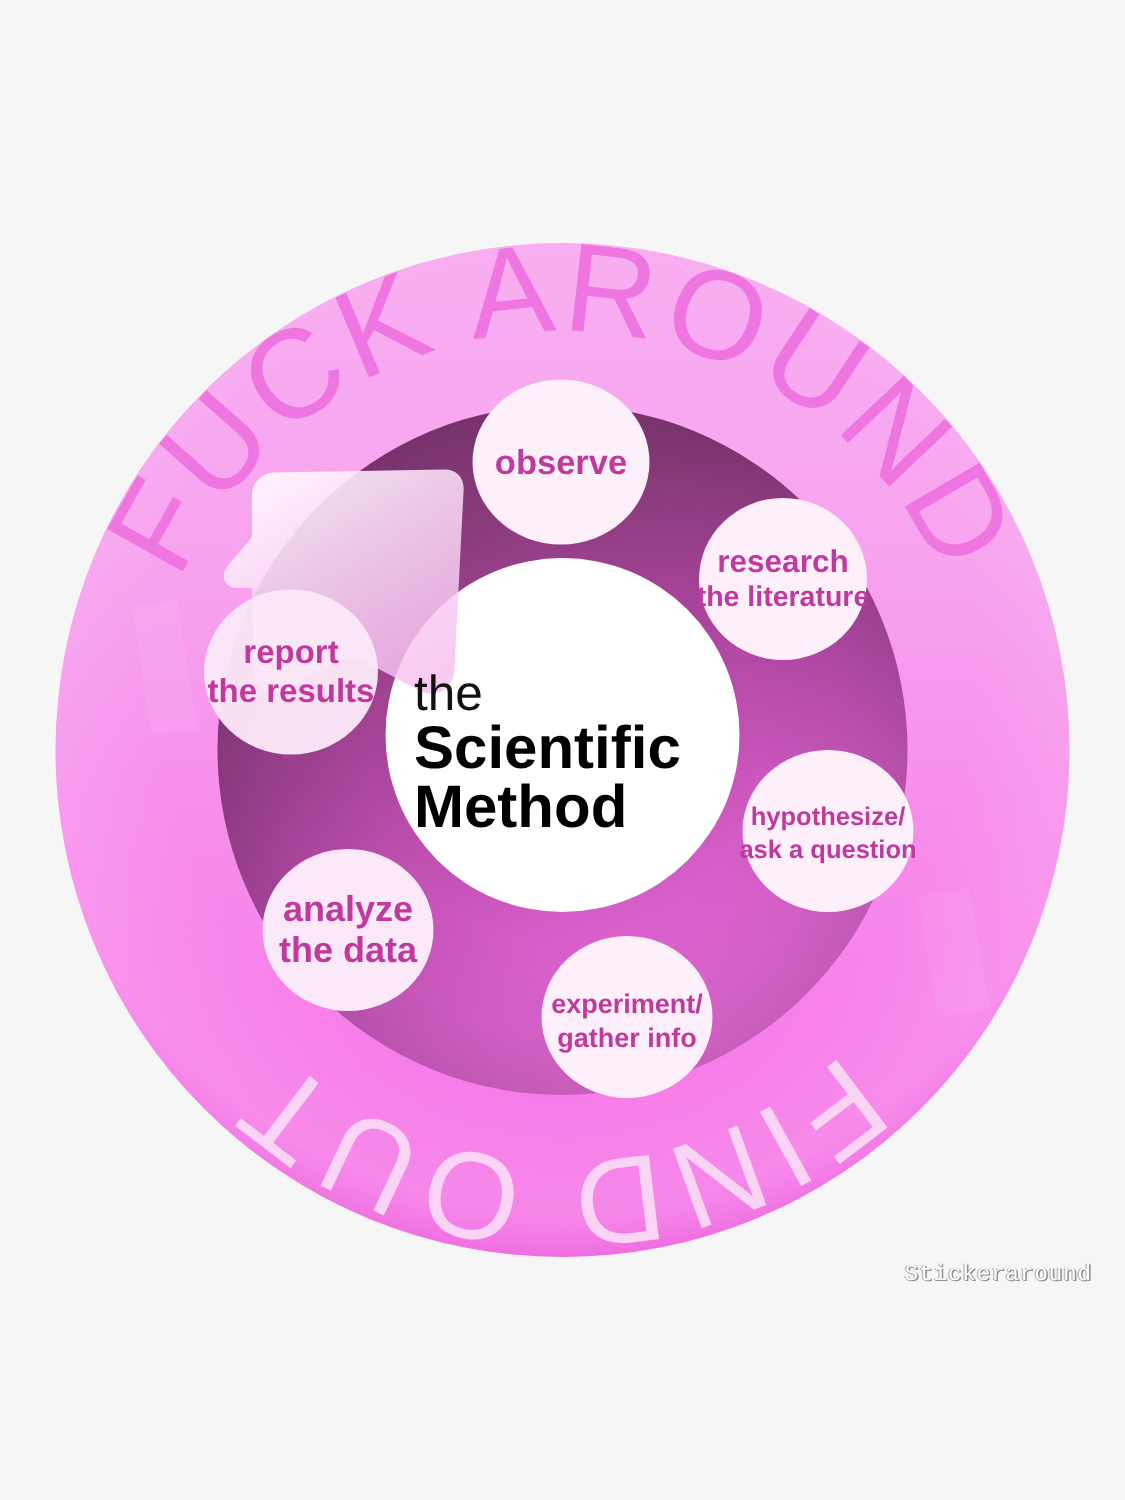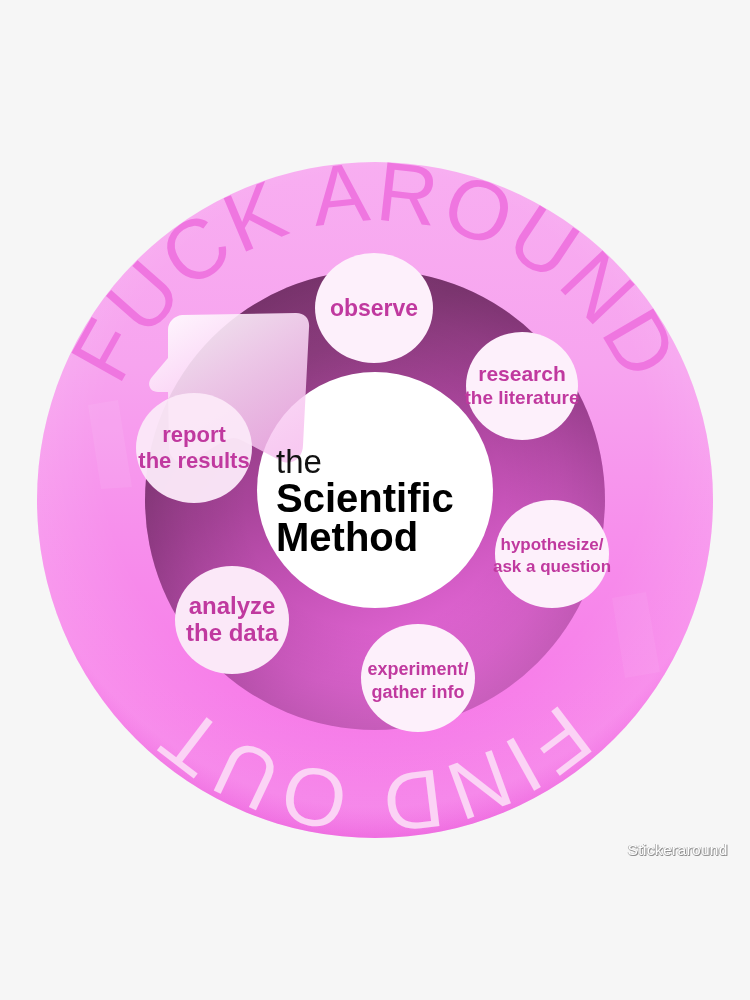--- a/index.html
+++ b/index.html
@@ -35,21 +35,21 @@
   }
   .center-big{
     font-family:"Liberation Sans", sans-serif;
     fill:#000000;
     font-weight:bold;
   }
   #watermark{
     position:absolute;
     right:22px;
     bottom:142px;
-    font-family:Liberation Sans, sans-serif;
+    font-family:Liberation Mono, monospace;
     font-size:15px;
     letter-spacing:0.6px;
     color:#ffffff;
     text-shadow:
        1px 1px 0 #8f8f8f,
       -1px 0 0 #bdbdbd,
        0 1px 0 #a8a8a8,
        1px 0 0 #cfcfcf;
     white-space:nowrap;
     user-select:none;

